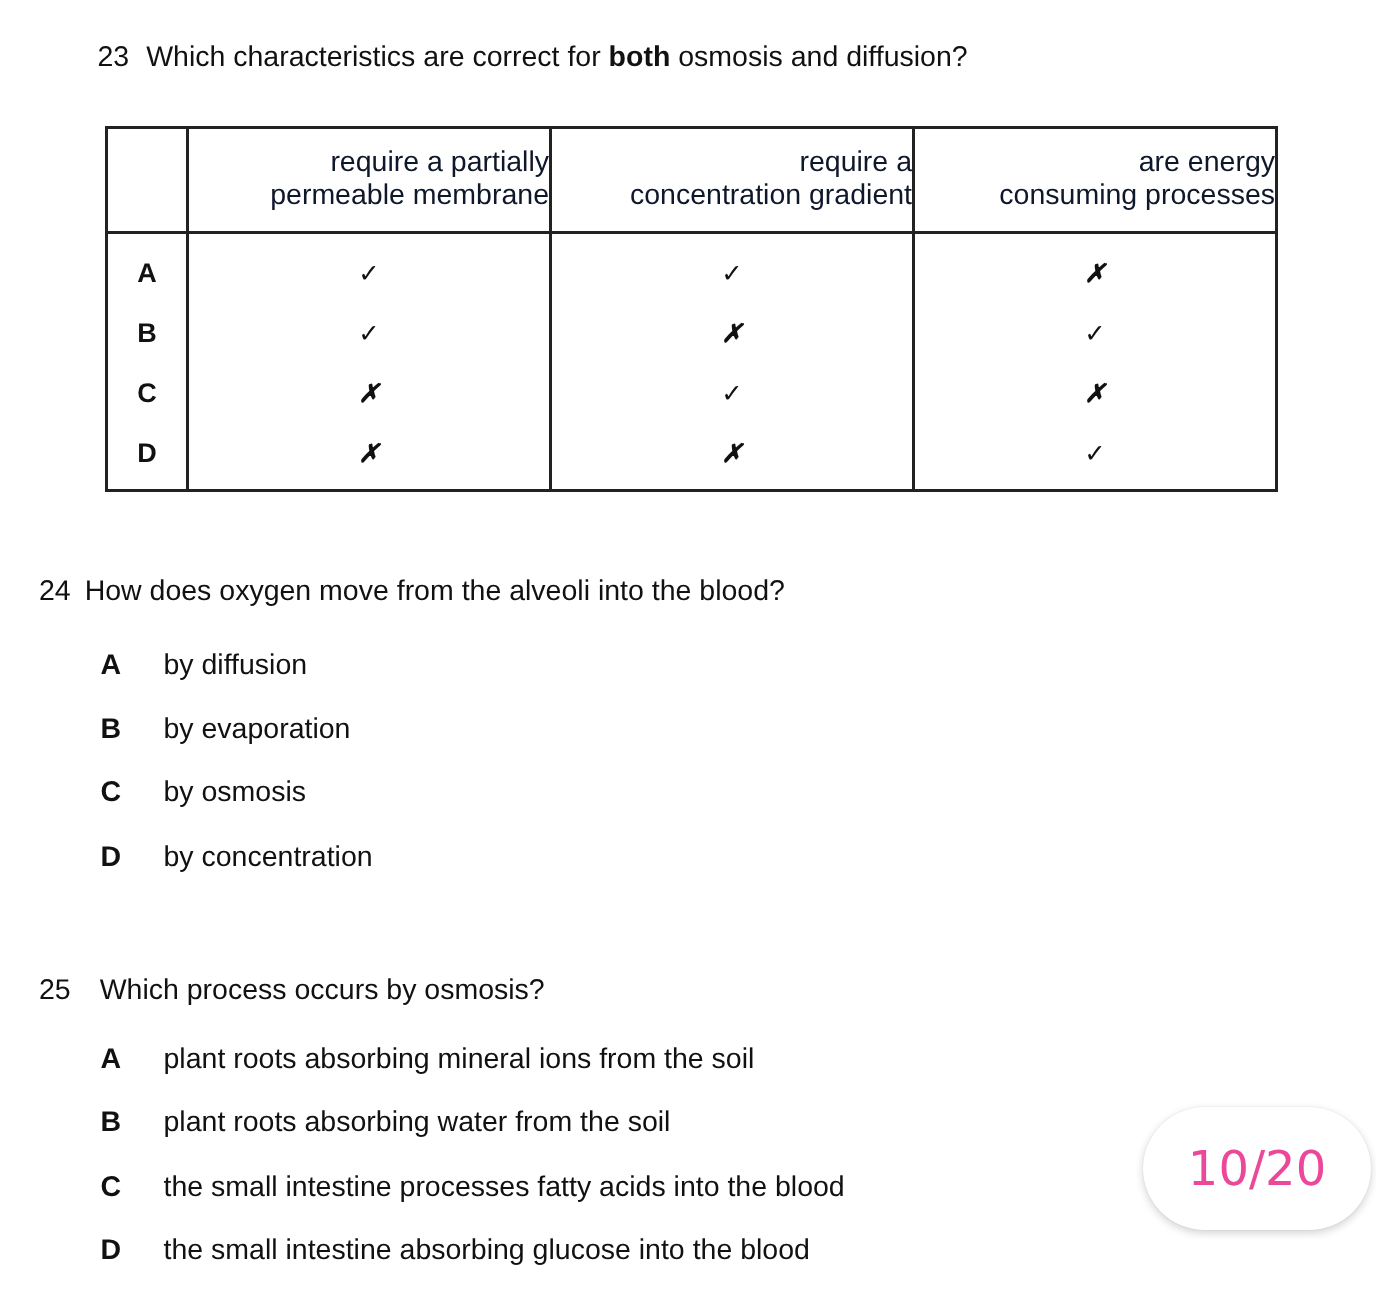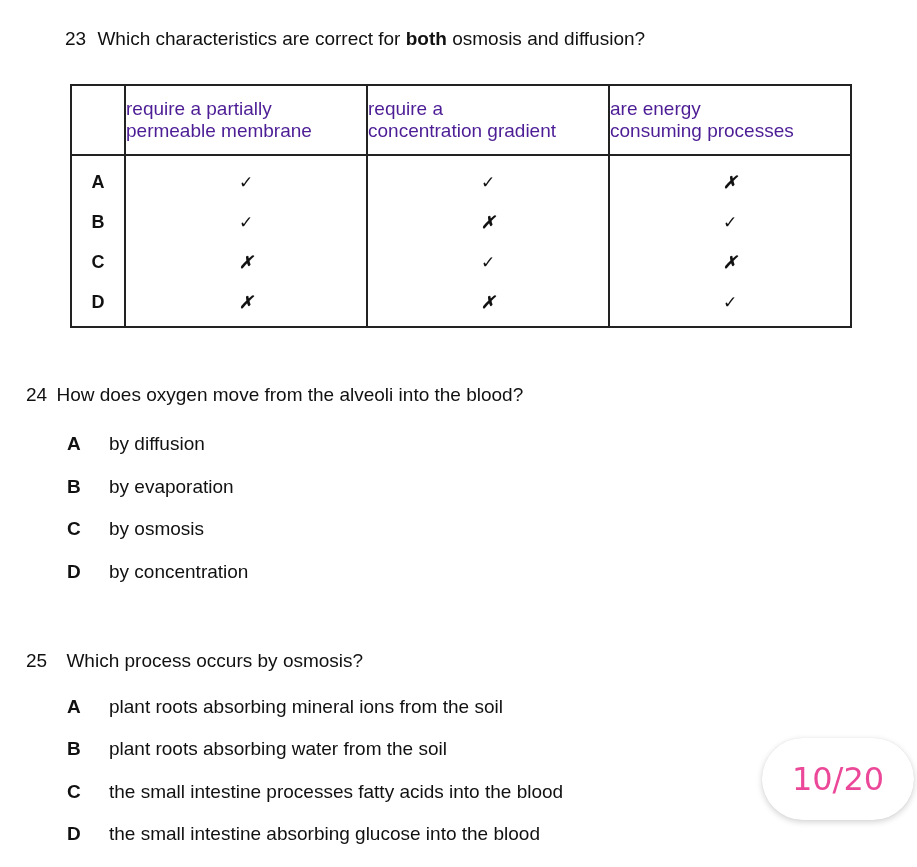--- a/index.html
+++ b/index.html
@@ -3,22 +3,22 @@
   <meta charset="utf-8">
   <style>
     html, body { margin:0; padding:0; background:#ffffff; }
     body { width:917px; height:867px; position:relative; overflow:hidden;
            font-family:"Liberation Sans", sans-serif; color:#111; }
     .q-stem { position:absolute; font-size:19px; white-space:nowrap; }
     .q-num { display:inline-block; }
     table.grid { position:absolute; left:70px; top:84px; border-collapse:collapse;
                  font-family:"Liberation Sans", sans-serif; }
     table.grid td, table.grid th { border:2px solid #222; padding:0; }
-    table.grid th { font-weight:normal; font-size:19px; line-height:22px; color:#4c1d95;
-                    height:68px; text-align:left; vertical-align:middle; }
+    table.grid th { font-weight:normal; font-size:19px; line-height:22px; color:#0f172a;
+                    height:68px; text-align:right; vertical-align:middle; }
     table.grid tbody td { border-top:none; border-bottom:none; height:40px;
                           text-align:center; font-size:18px; }
     table.grid tbody tr:first-child td { padding-top:6px; }
     table.grid tbody tr:last-child td { border-bottom:2px solid #222; padding-bottom:4px; }
     td.letter { font-weight:bold; font-size:17px; width:52px; }
     .mark { display:inline-block; font-size:17px; }
     .mark.cross { font-style:italic; font-weight:bold; }
     .options { position:absolute; left:67px; }
     .opt { position:absolute; white-space:nowrap; font-size:19px; }
     .opt .lt { position:absolute; left:0; font-weight:bold; }

